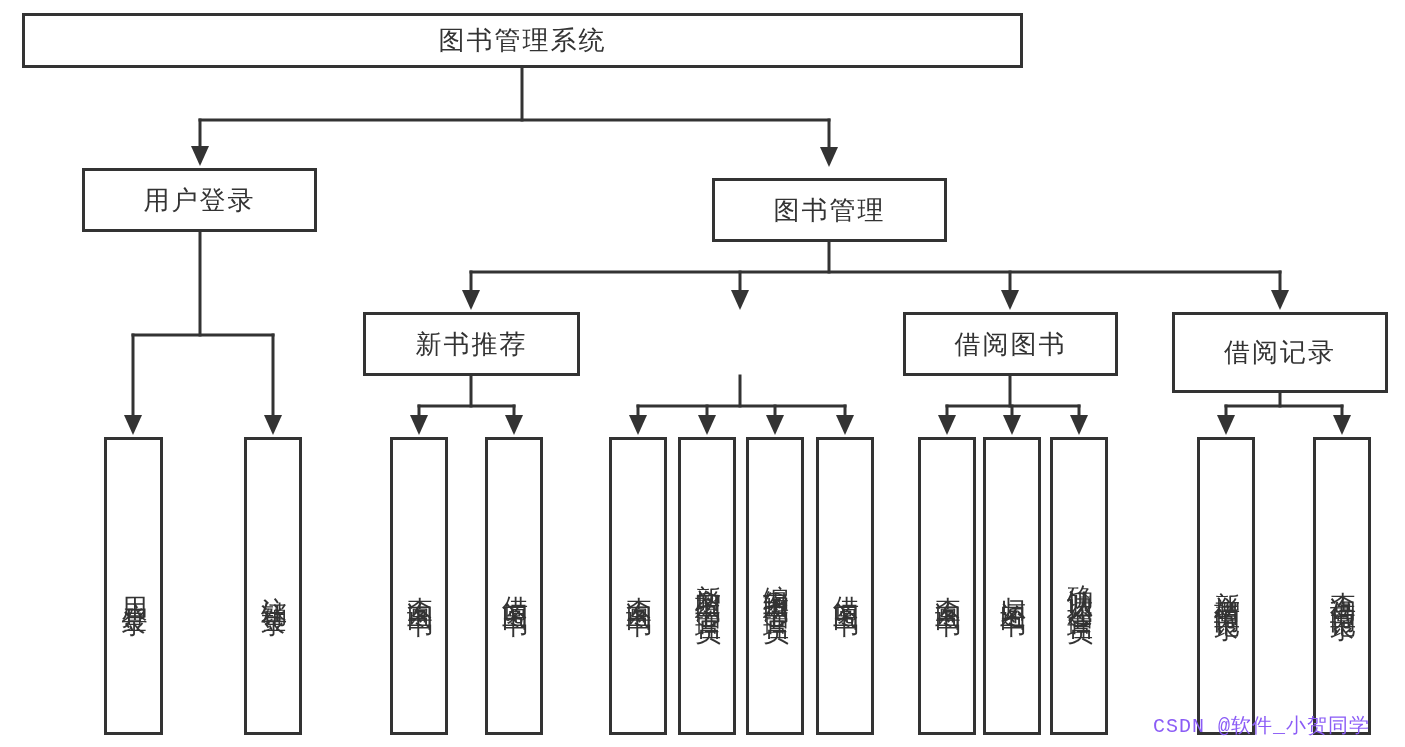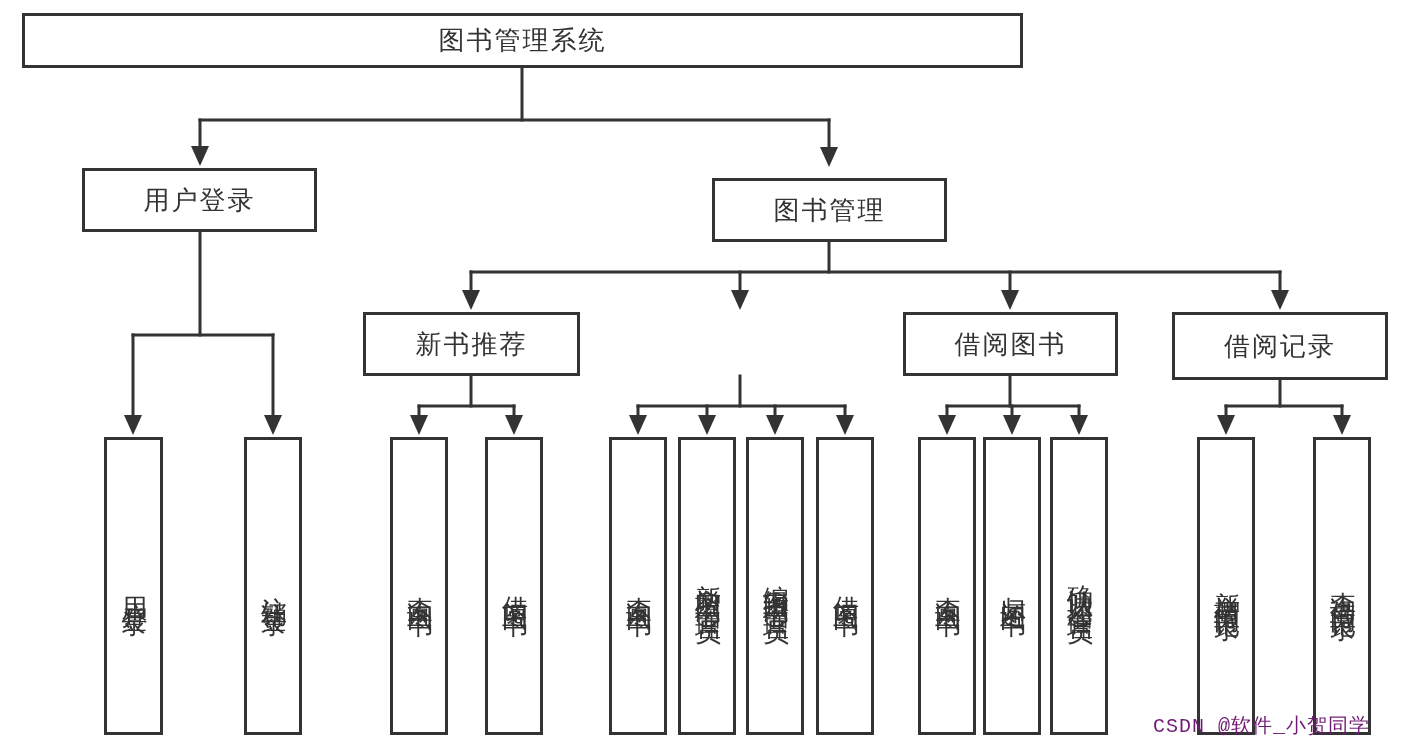--- a/index.html
+++ b/index.html
@@ -27,21 +27,21 @@
     border:3px solid #333333;
     background:#ffffff;
     display:flex;align-items:center;justify-content:center;
     writing-mode:vertical-rl;
     font-size:26px;color:#333333;letter-spacing:5px;
     z-index:1;
   }
   .watermark{
     position:absolute;
     left:1153px;top:712px;
-    font-size:20px;color:#701a75;letter-spacing:1px;
+    font-size:20px;color:#8b5cf6;letter-spacing:1px;
     white-space:nowrap;
     z-index:3;
   }
 </style>
 </head>
 <body>
 
 <div class="canvas">
 
   <svg class="connectors" width="1405" height="747" viewBox="0 0 1405 747">
@@ -122,21 +122,21 @@
     </g>
   </svg>
 
   <div class="hbox" style="left:22px;top:13px;width:1001px;height:55px">图书管理系统</div>
 
   <div class="hbox" style="left:82px;top:168px;width:235px;height:64px">用户登录</div>
   <div class="hbox" style="left:712px;top:178px;width:235px;height:64px">图书管理</div>
 
   <div class="hbox" style="left:363px;top:312px;width:217px;height:64px">新书推荐</div>
   <div class="hbox" style="left:903px;top:312px;width:215px;height:64px">借阅图书</div>
-  <div class="hbox" style="left:1172px;top:312px;width:216px;height:68px">借阅记录</div>
+  <div class="hbox" style="left:1172px;top:312px;width:216px;height:81px">借阅记录</div>
 
   <div class="vbox" style="left:104px;top:437px;width:59px;height:298px">用户登录</div>
   <div class="vbox" style="left:244px;top:437px;width:58px;height:298px">注销登录</div>
 
   <div class="vbox" style="left:390px;top:437px;width:58px;height:298px">查询图书</div>
   <div class="vbox" style="left:485px;top:437px;width:58px;height:298px">借阅图书</div>
 
   <div class="vbox" style="left:609px;top:437px;width:58px;height:298px">查询图书</div>
   <div class="vbox" style="left:678px;top:437px;width:58px;height:298px">新增图书（管理员）</div>
   <div class="vbox" style="left:746px;top:437px;width:58px;height:298px">编辑图书（管理员）</div>

